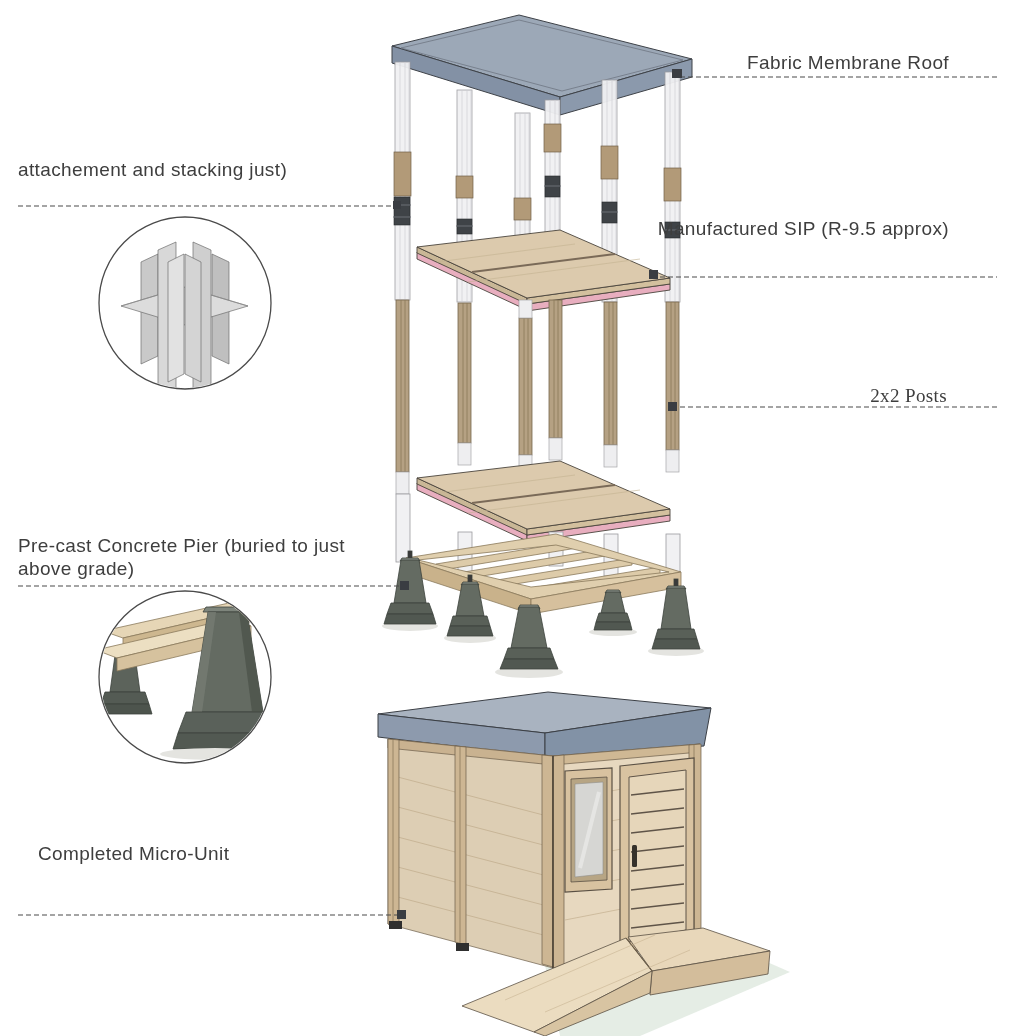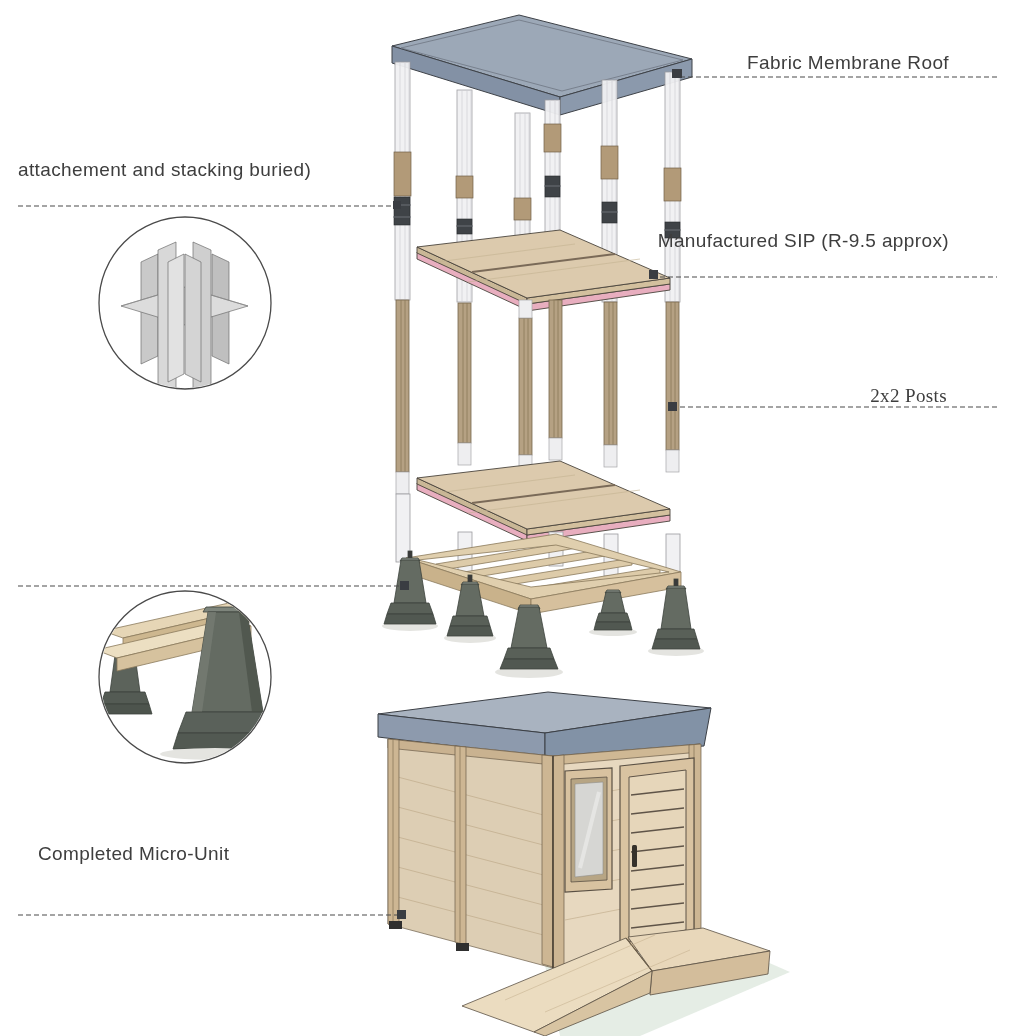--- a/index.html
+++ b/index.html
@@ -312,29 +312,33 @@
     <rect x="400" y="581" width="9" height="9"></rect>
     <rect x="397" y="910" width="9" height="9"></rect>
   </g>
 </svg>
 
 <div class="label r" style="right:39px; top:51px;">
   <div>Fabric Membrane Roof</div>
 </div>
 
 <div class="label" style="left:18px; top:158px;">
-  <div>attachement and stacking buried)</div>
-</div>
-
-<div class="label r" style="right:39px; top:229px;margin-left:10px;">
+  <div>attachement and stacking just)</div>
+</div>
+
+<div class="label r" style="right:39px; top:217px;margin-left:10px;">
   <div>Manufactured SIP (R-9.5 approx)</div>
 </div>
 
 <div class="label r" style="right:41px; top:384px;font-family:Liberation Serif, serif;">
   <div>2x2 Posts</div>
 </div>
 
+<div class="label" style="left:18px; top:534px;">
+  <div>Pre-cast Concrete Pier (buried to just</div>
+  <div>above grade)</div>
+</div>
 
 <div class="label" style="left:18px; top:842px;margin-left:20px;">
   <div>Completed Micro-Unit</div>
 </div>
 
 </div>
 
 </body></html>

